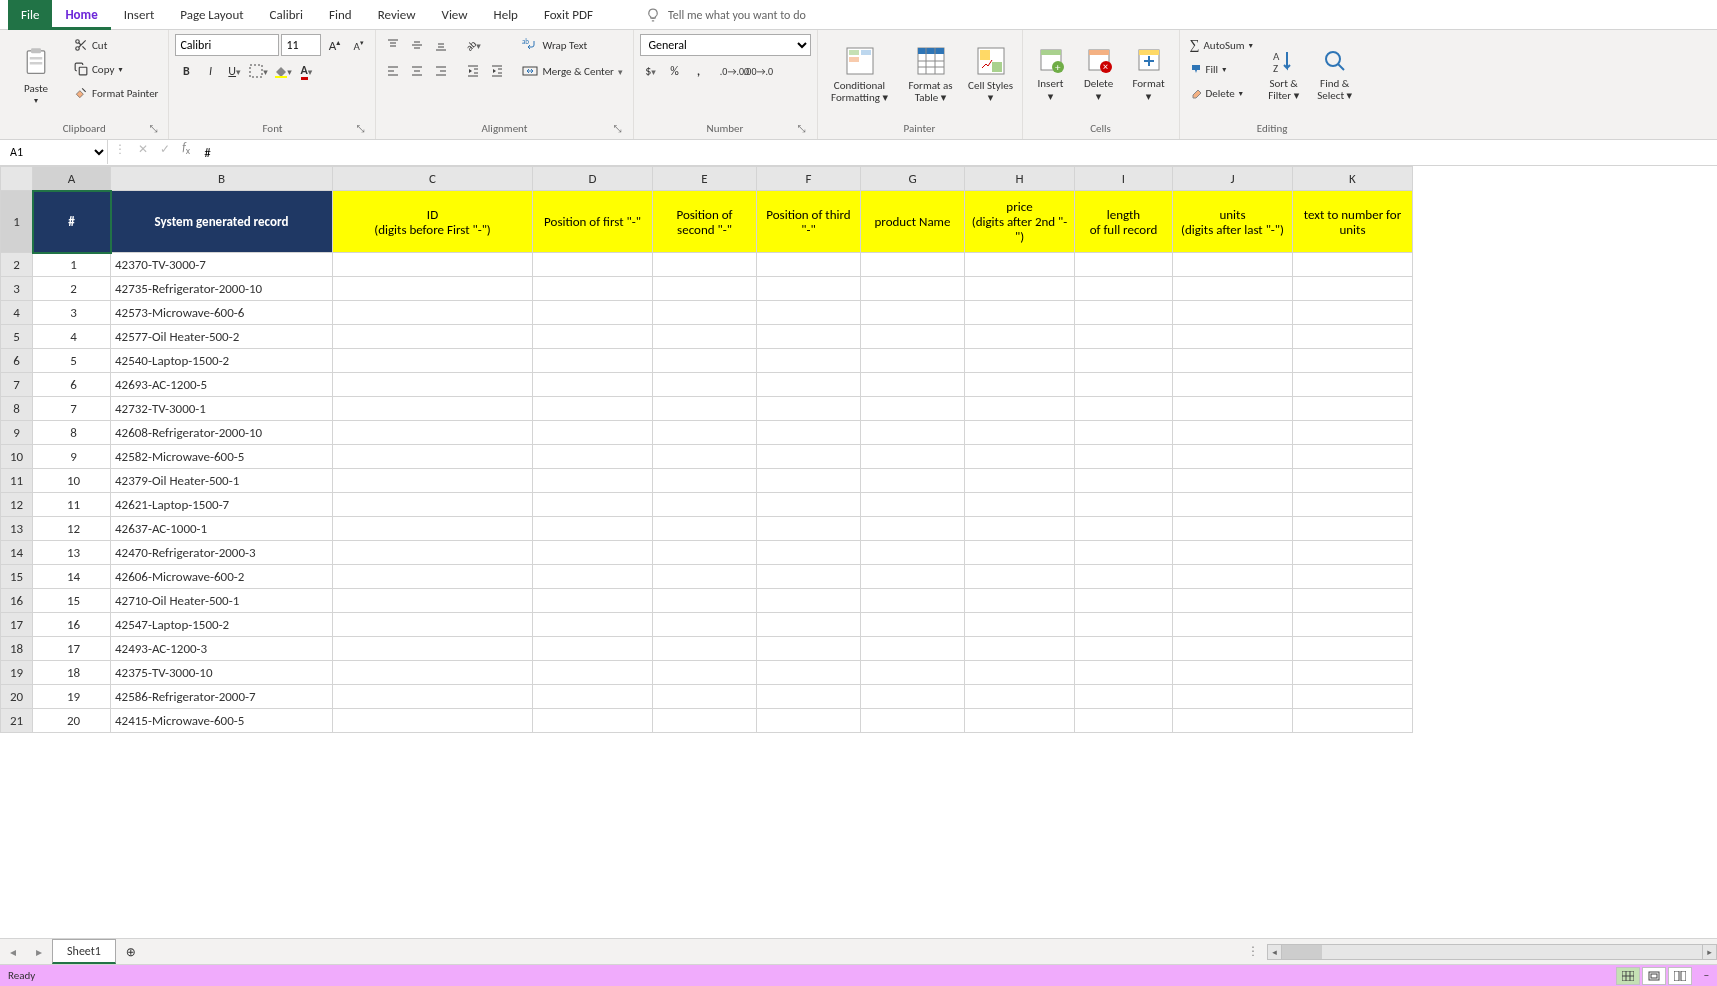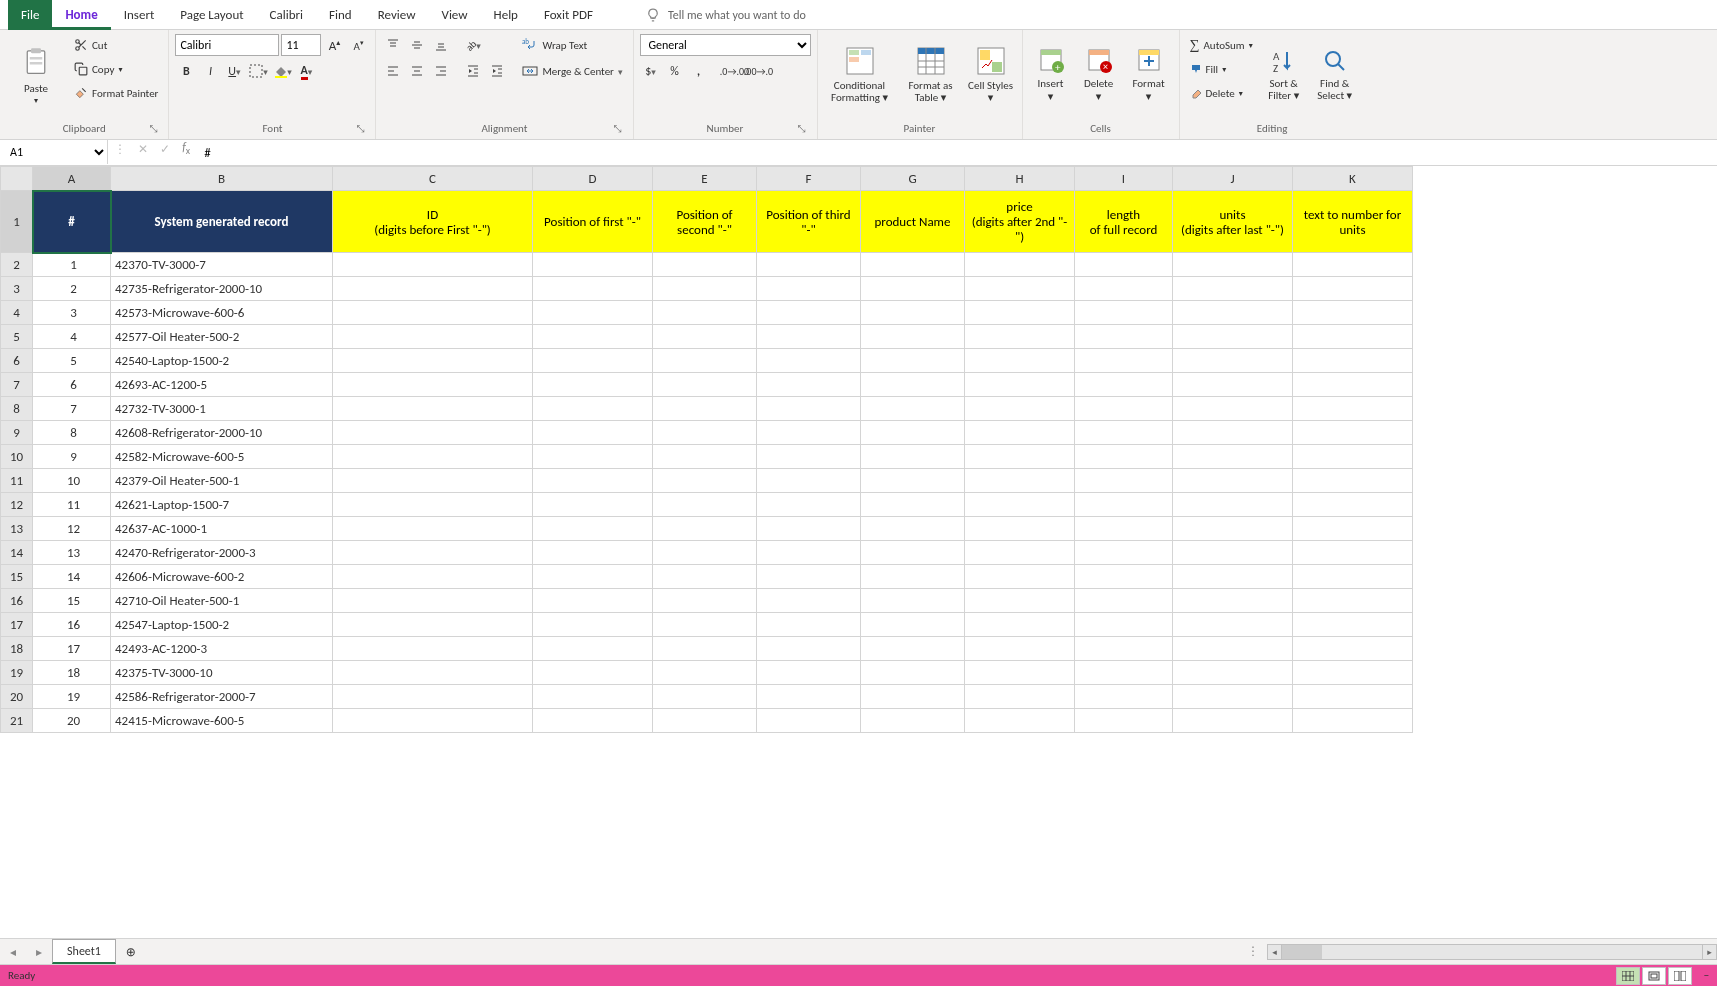--- a/index.html
+++ b/index.html
@@ -63,21 +63,21 @@
 .sheet-nav { padding: 0 10px; color: #888; cursor: pointer; }
 .sheet-tab { background: #fff; padding: 4px 14px; border: 1px solid #aaa; border-bottom: 2px solid #217346; cursor: pointer; }
 .add-sheet { padding: 0 10px; cursor: pointer; }
 .hscroll-area { flex: 1; display: flex; justify-content: flex-end; }
 .hscroll { width: 450px; height: 16px; background: #e6e6e6; position: relative; border: 1px solid #c1c1c1; }
 .hscroll .thumb { position: absolute; left: 14px; top: 0; width: 40px; height: 14px; background: #cdcdcd; }
 .hscroll .arr { position: absolute; top: 0; width: 14px; height: 14px; display:flex; align-items:center; justify-content:center; font-size:9px; color:#666;}
 .hscroll .arr.l{left:0;border-right:1px solid #c1c1c1;} .hscroll .arr.r{right:0;border-left:1px solid #c1c1c1;}
 
 
-.status-bar { display: flex; align-items: center; justify-content: space-between; height: 22px; background: #ec4899; border-top: 1px solid #d4d4d4; font-size: 11px; padding: 0 8px; }
+.status-bar { display: flex; align-items: center; justify-content: space-between; height: 22px; background: #f0abfc; border-top: 1px solid #d4d4d4; font-size: 11px; padding: 0 8px; }
 .view-btns { display: flex; gap: 2px; align-items: center; }
 .view-btn { width: 24px; height: 18px; border: 1px solid #c1c1c1; display:flex; align-items:center; justify-content:center; background:#fff; cursor:pointer; }
 .view-btn.active { background: #c5e0b4; }
 
 svg { flex-shrink: 0; }
 </style>
 </head>
 <body>
 
 <div class="ribbon-tabs">

